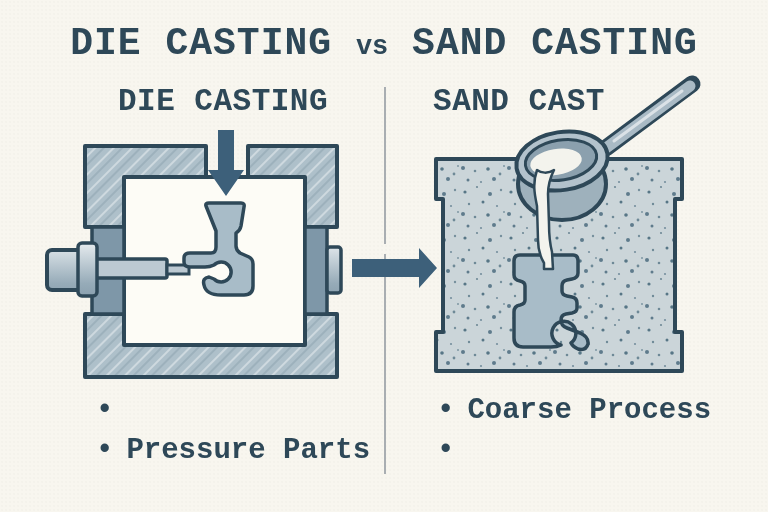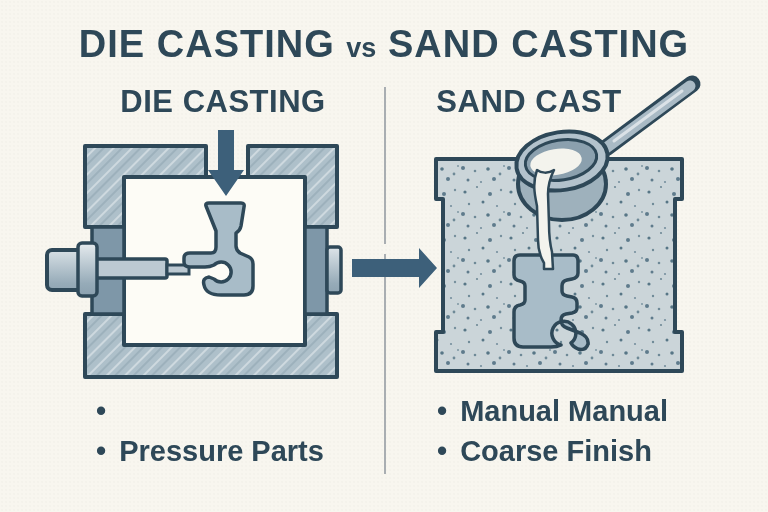--- a/index.html
+++ b/index.html
@@ -3,38 +3,38 @@
 <meta charset="utf-8">
 <style>
   html,body{margin:0;padding:0;}
   .canvas{
     position:relative;
     width:768px;height:512px;
     background:var(--background,#f8f6ef);
     background-image:radial-gradient(rgba(60,70,60,.02) 1px, transparent 1px);
     background-size:4px 4px;
     overflow:hidden;
-    font-family:Liberation Sans, sans-serif;
+    font-family:Liberation Mono, monospace;
     color:var(--ink,#2e4858);
   }
   .title{
     position:absolute;top:22px;left:0;right:0;
     text-align:center;
     font-weight:bold;font-size:38px;line-height:44px;
     letter-spacing:1px;white-space:nowrap;
   }
   .title .vs{font-size:27px;letter-spacing:0;}
   .heading{
     position:absolute;top:84px;margin:0;
     width:320px;text-align:center;
     font-weight:bold;font-size:31px;line-height:36px;
     letter-spacing:.5px;white-space:nowrap;
   }
   .heading.left{left:63px;}
-  .heading.right{left:369px;}
+  .heading.right{left:359px;}
   .divider{
     position:absolute;left:384px;width:2px;
     background:var(--divider,#a9aeb2);
   }
   .divider.d1{top:87px;height:157px;}
   .divider.d2{top:254px;height:220px;}
   .diagram{position:absolute;}
   .diagram.left{left:40px;top:115px;}
   .diagram.flow{left:346px;top:243px;}
   .diagram.right{left:425px;top:72px;}
@@ -173,21 +173,20 @@
     </li>
     <li>
       <span class="dot">•</span>
       <span>Pressure Parts</span>
     </li>
   </ul>
 
   <ul class="bullets right">
     <li>
       <span class="dot">•</span>
-      <span>Manual Manual</span>
+      <span>Coarse Process</span>
     </li>
     <li>
       <span class="dot">•</span>
-      <span>Coarse Finish</span>
     </li>
   </ul>
 
 </div>
 
 </body></html>

